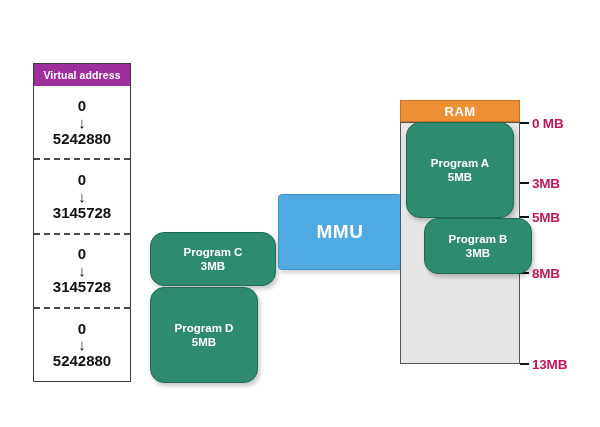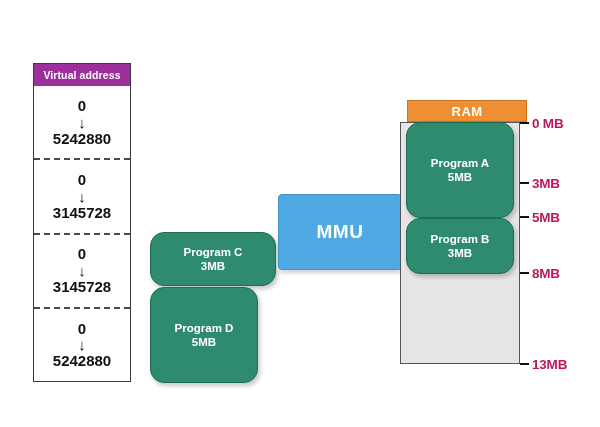--- a/index.html
+++ b/index.html
@@ -72,36 +72,36 @@
     border-radius:4px;
     box-sizing:border-box;
     display:flex;align-items:center;justify-content:center;
     color:#ffffff;font-size:19px;font-weight:bold;letter-spacing:.5px;
     box-shadow:2px 3px 4px rgba(0,0,0,.18);
   }
 
   
   .ram-wrap{position:absolute;left:400px;top:100px;width:120px;height:264px;}
   .ram-header{
-    position:absolute;left:7px;top:0;width:120px;height:22px;
+    position:absolute;left:0;top:0;width:120px;height:22px;
     background:#ef8f34;border:1.5px solid #c97323;box-sizing:border-box;
     color:#ffffff;font-size:13px;font-weight:bold;
     display:flex;align-items:center;justify-content:center;
     letter-spacing:.4px;
     z-index:2;
   }
   .ram-body{
     position:absolute;left:0;top:22px;width:120px;height:242px;
     background:#e6e6e6;
     border:1.5px solid #555555;
     box-sizing:border-box;
   }
   
   #prog-a{left:406px;top:122px;width:108px;height:96px;z-index:3;}
-  #prog-b{left:406px;top:218px;width:108px;height:56px;z-index:3;}
+  #prog-b{left:424px;top:218px;width:108px;height:56px;z-index:3;}
 
   
   .axis{position:absolute;left:520px;top:0;width:80px;height:427px;}
   .tick{position:absolute;left:0;display:flex;align-items:center;height:14px;}
   .tick .dash{
     width:9px;height:0;border-top:2px solid #111111;display:block;margin-right:3px;
   }
   .tick .tlabel{
     font-size:13.5px;font-weight:bold;color:#be185d;white-space:nowrap;letter-spacing:-.2px;
   }

